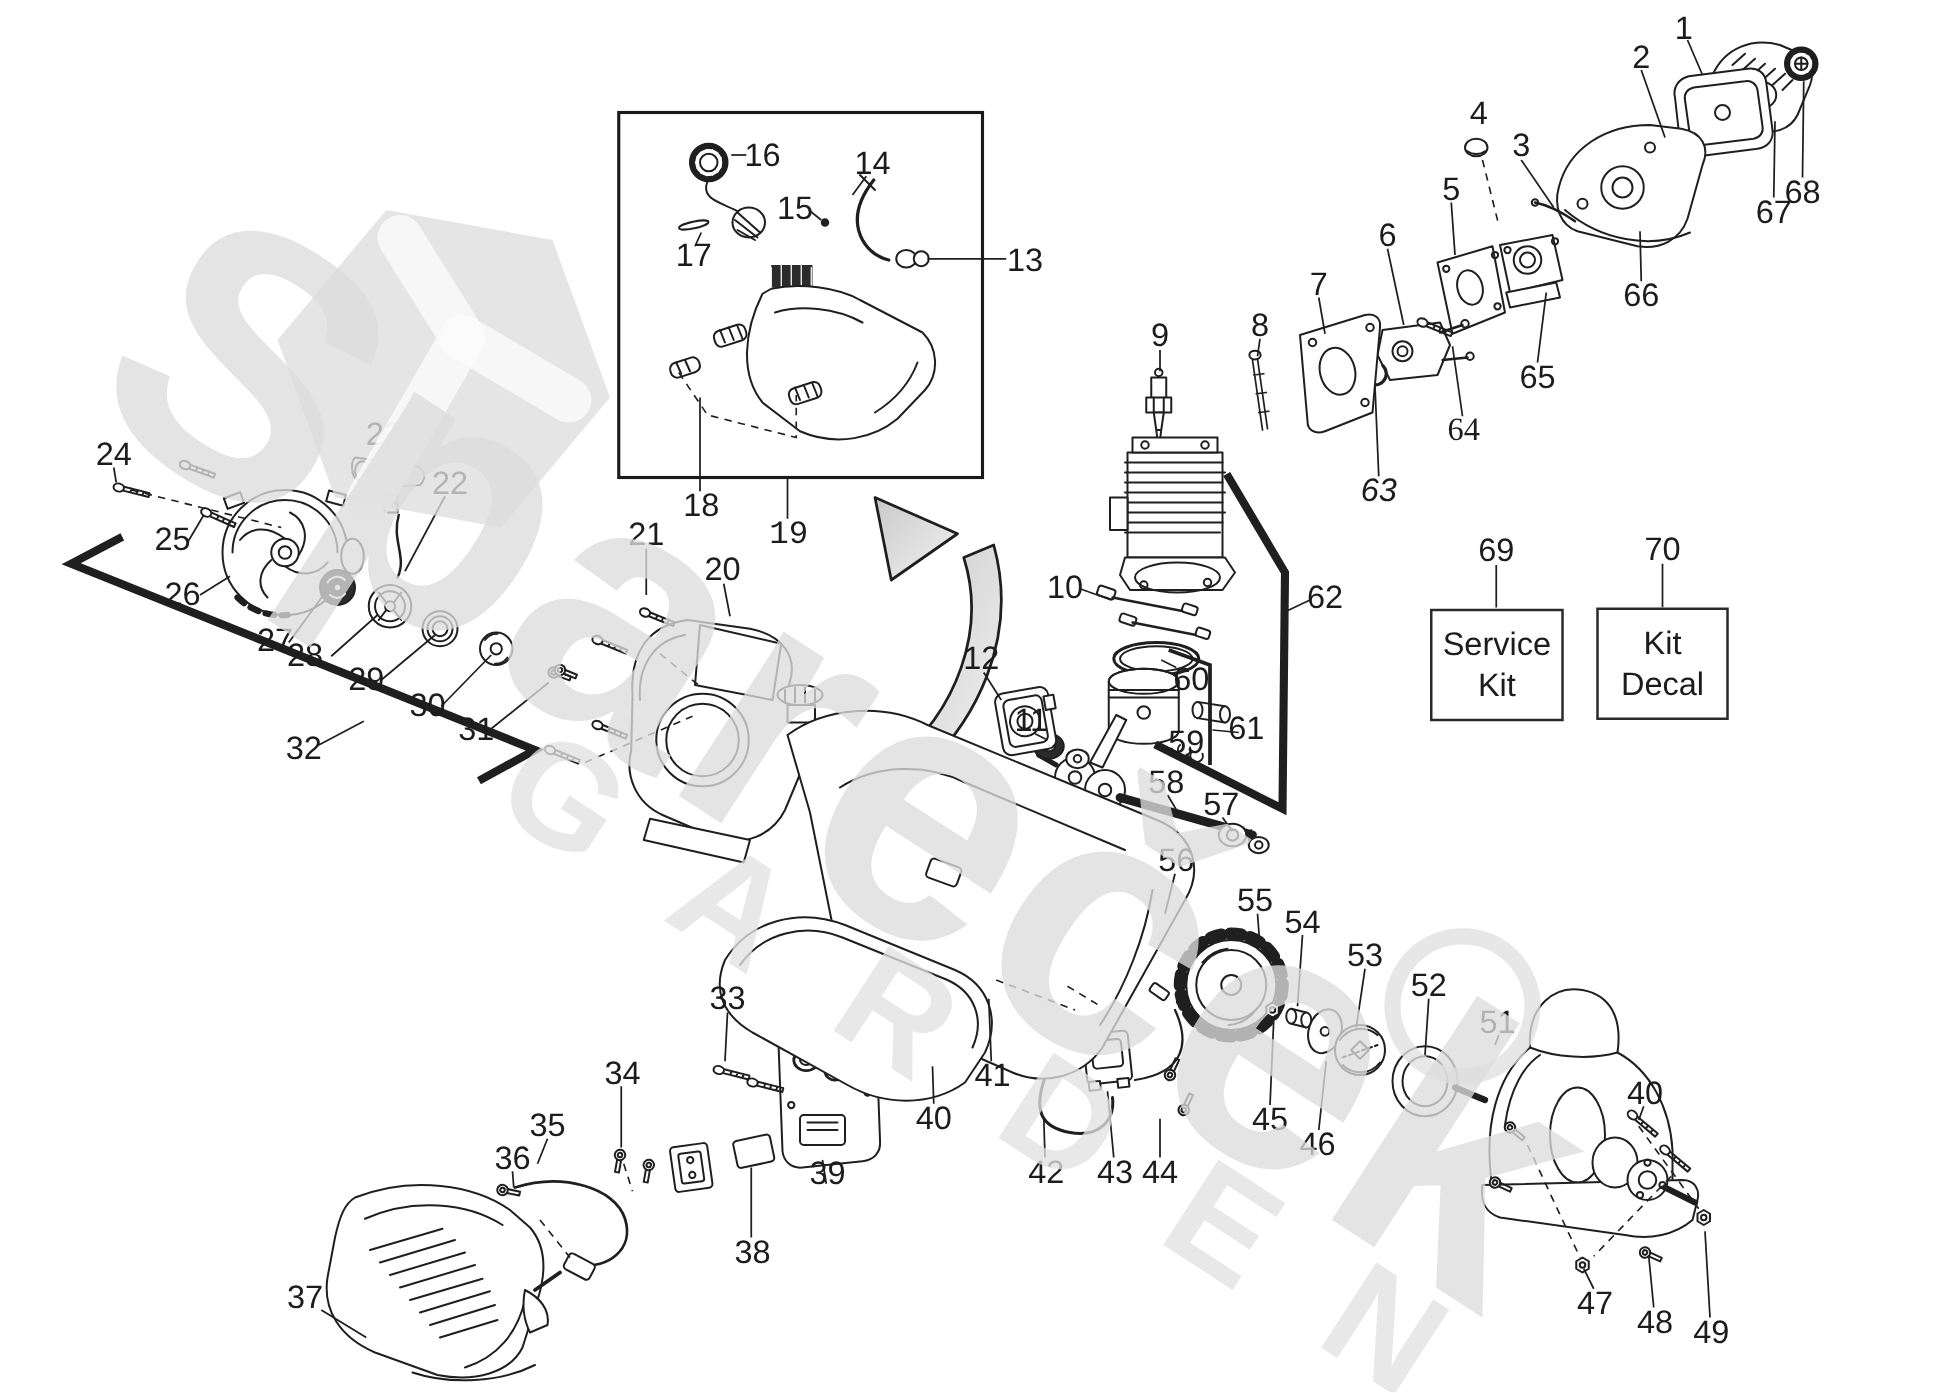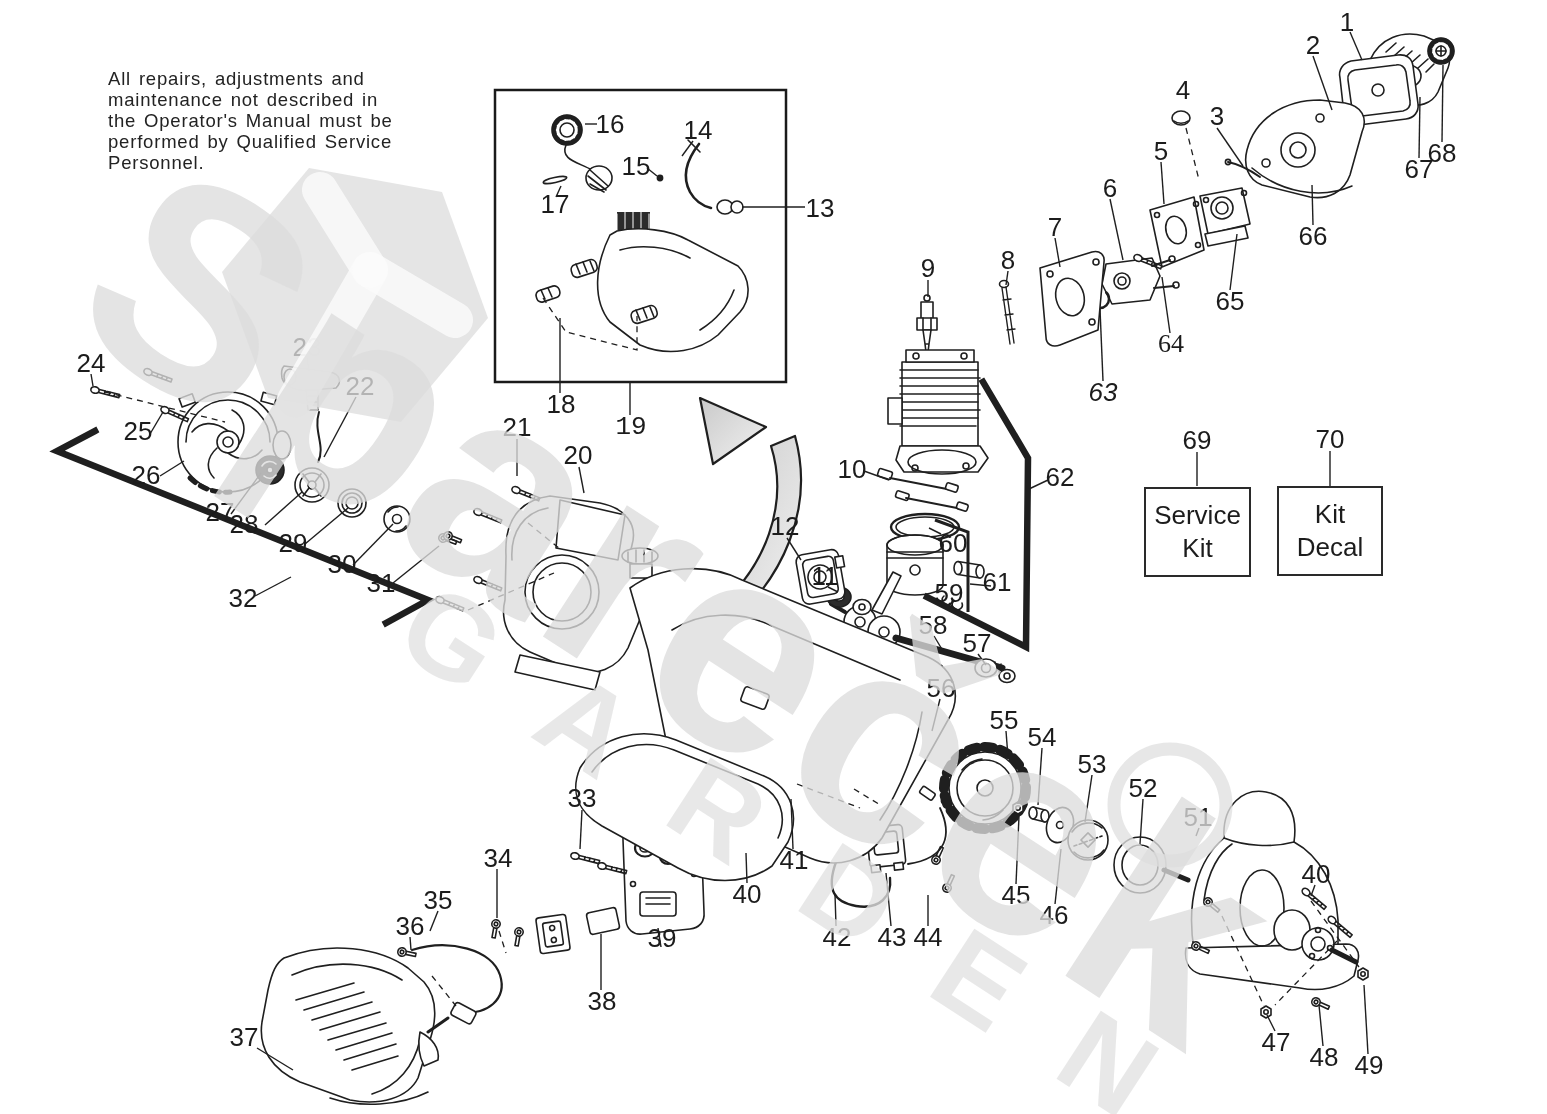--- a/index.html
+++ b/index.html
@@ -430,27 +430,20 @@
         <line x1="1230" y1="290" x2="1237" y2="234"></line>
       <line x1="1313" y1="225" x2="1312" y2="185"></line>
         <line x1="1419" y1="158" x2="1420" y2="97"></line>
       <line x1="1442" y1="142" x2="1443" y2="65"></line>
         <line x1="1197" y1="452" x2="1197" y2="486"></line>
       <line x1="1330" y1="451" x2="1330" y2="486"></line>
     </g>
   </svg>
 
   <div class="warning">
-    <div class="warning-body">
-      <div>All repairs, adjustments and</div>
-      <div>maintenance not described in</div>
-      <div>the Operator's Manual must be</div>
-      <div>performed by Qualified Service</div>
-      <div>Personnel.</div>
-    </div>
   </div>
 
   <div class="kitbox" id="kitbox-69">
     <div>Service</div>
     <div>Kit</div>
   </div>
   <div class="kitbox" id="kitbox-70">
     <div>Kit</div>
     <div>Decal</div>
   </div>

